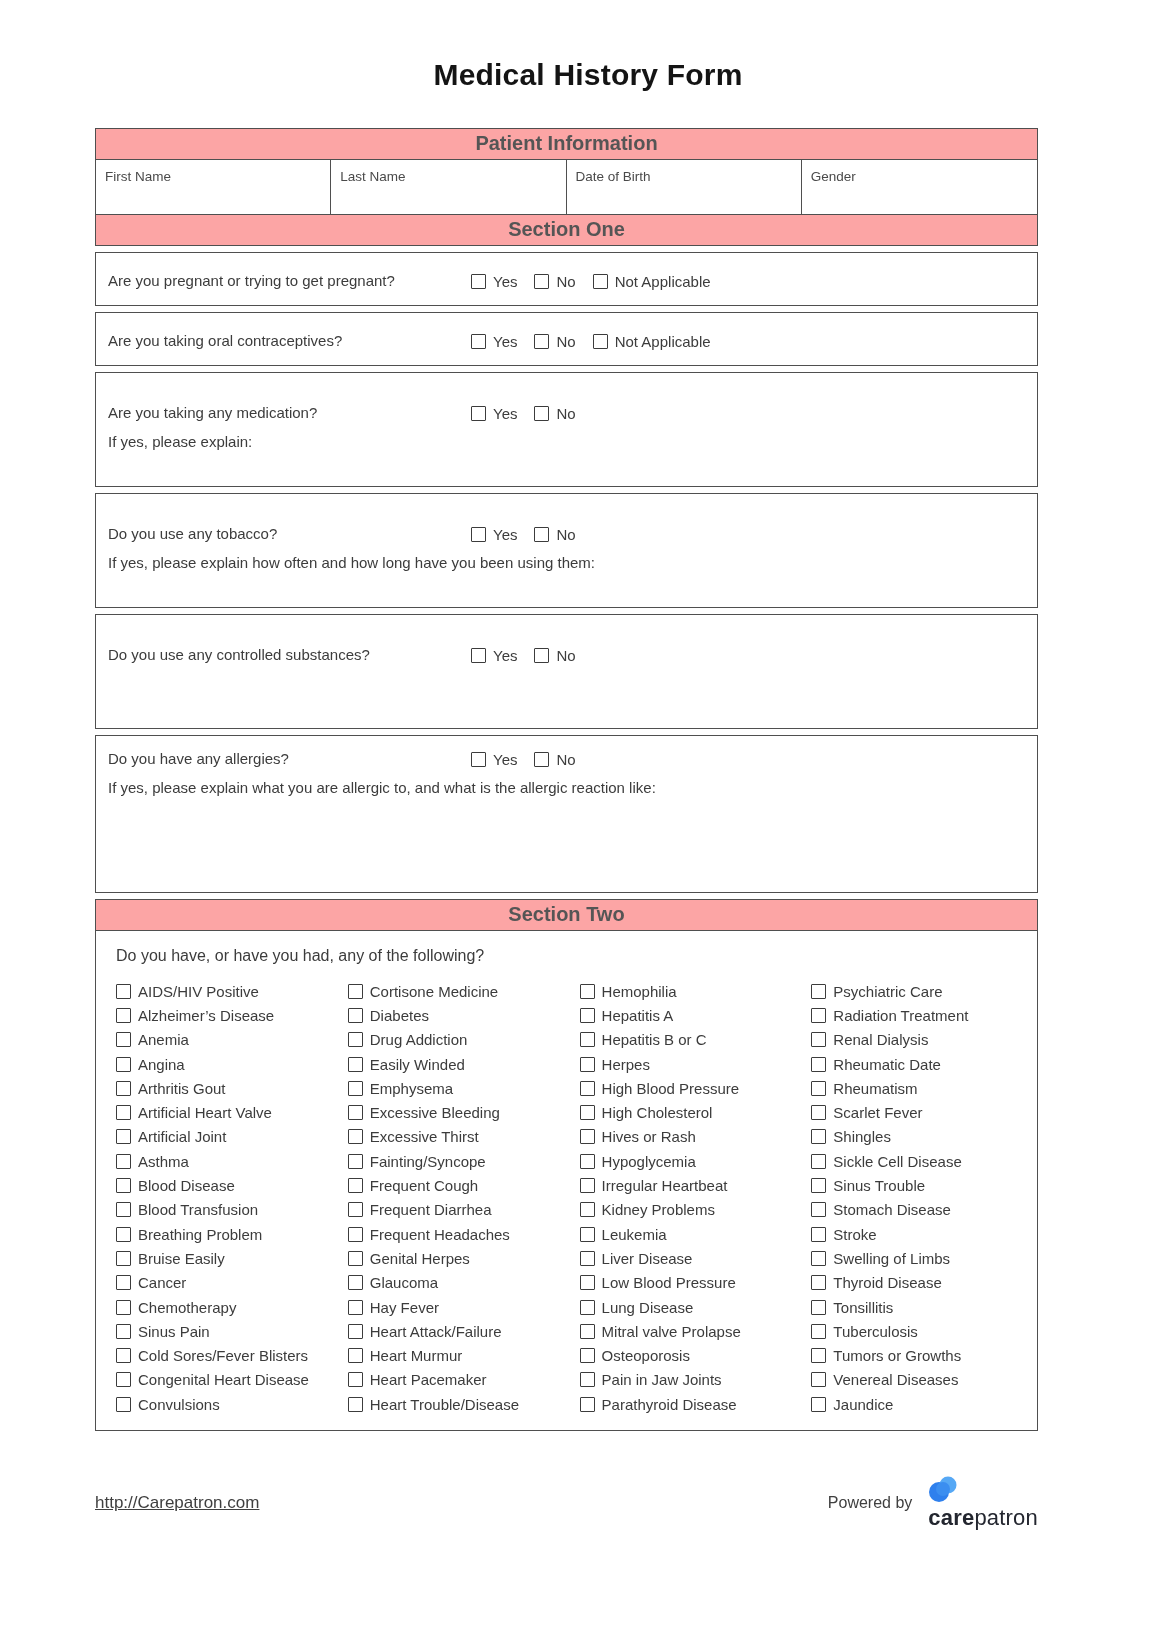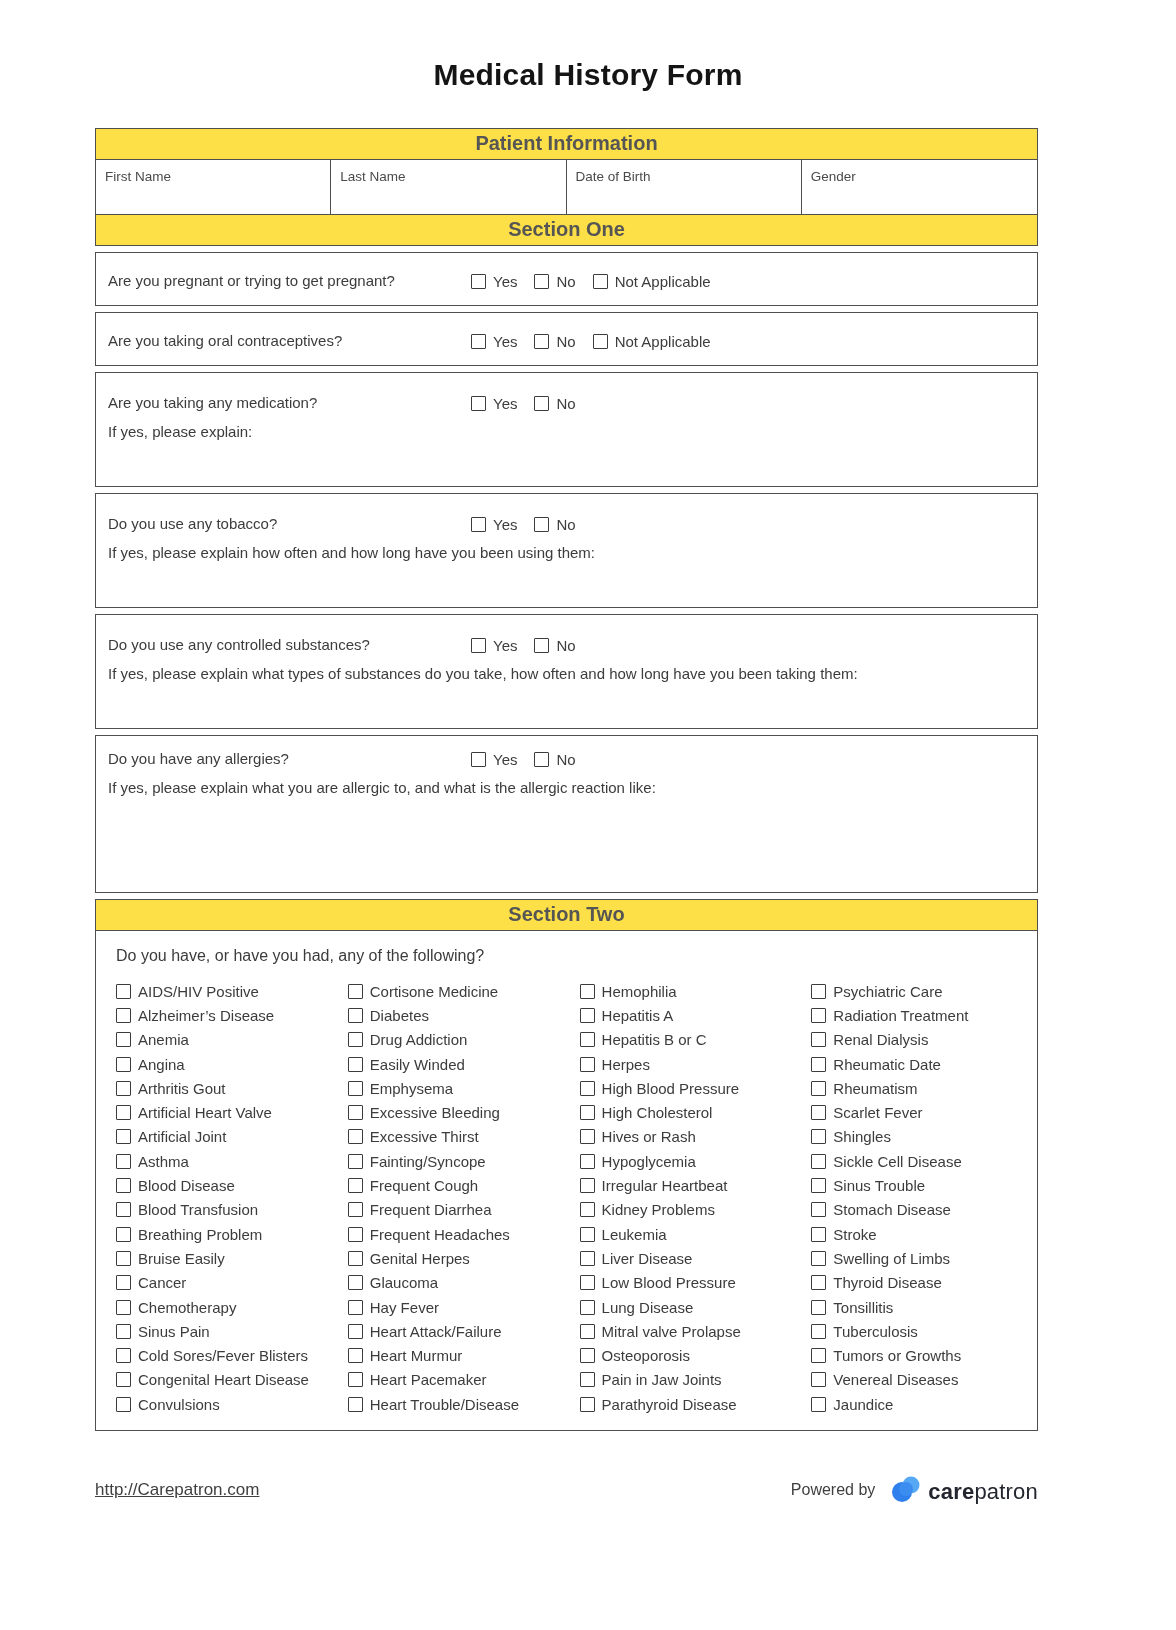--- a/index.html
+++ b/index.html
@@ -6,38 +6,38 @@
   .page{
     width:1176px;height:1630px;background:#ffffff;position:relative;
     font-family:"Liberation Sans","DejaVu Sans",sans-serif;color:#3f3f3f;box-sizing:border-box;
   }
   .title{
     text-align:center;font-size:30px;font-weight:bold;color:#141414;
     padding-top:58px;margin:0 0 36px 0;letter-spacing:0.2px;
   }
   .form{width:943px;margin:0 auto 0 95px;}
   .section-header{
-    background:#fde047;border:1.5px solid #4f4f4f;box-sizing:border-box;
+    background:#fca5a5;border:1.5px solid #4f4f4f;box-sizing:border-box;
     text-align:center;font-weight:bold;font-size:20px;color:#555555;
     padding:3px 0 4px 0;
   }
   .section-header.no-top{border-top:none;}
   .patient-grid{
     display:grid;grid-template-columns:1fr 1fr 1fr 1fr;
     border:1.5px solid #4f4f4f;border-top:none;box-sizing:border-box;height:55px;
   }
   .pcell{border-right:1.5px solid #4f4f4f;padding:7px 9px;box-sizing:border-box;cursor:text;}
   .pcell:last-child{border-right:none;}
   .plabel{font-size:13.5px;color:#4a4a4a;}
   .qbox{
     border:1.5px solid #4f4f4f;box-sizing:border-box;margin-top:6px;
     padding:0 12px;display:flex;flex-direction:column;
   }
   .qbox.single{height:54px;justify-content:center;padding-top:4px;}
-  .qbox.tall{min-height:115px;padding-top:20px;padding-bottom:10px;}
+  .qbox.tall{min-height:115px;padding-top:30px;padding-bottom:10px;}
   .qbox.taller{min-height:158px;padding-top:13px;padding-bottom:10px;}
   .qline{display:flex;align-items:center;}
   .qtext{font-size:15px;color:#3c3c3c;flex:0 0 363px;line-height:1.35;}
   .opts{display:flex;align-items:center;gap:17px;}
   .opt{display:inline-flex;align-items:center;}
   .cb{
     width:13px;height:13px;border:1.6px solid #3c3c3c;background:#ffffff;
     display:inline-block;flex-shrink:0;margin-right:7px;border-radius:1px;box-sizing:content-box;cursor:pointer;
   }
   .optlabel{font-size:15px;color:#3c3c3c;}
@@ -51,21 +51,21 @@
   .checklist-grid{display:grid;grid-template-columns:25.5% 25.5% 25.5% 23.5%;}
   .check-col{display:flex;flex-direction:column;}
   .check-item{display:flex;align-items:center;height:24.3px;}
   .check-label{font-size:15px;color:#3c3c3c;white-space:nowrap;}
   .footer{
     width:943px;margin:44px auto 0 95px;display:flex;justify-content:space-between;align-items:center;
   }
   .footer-link{font-size:17px;color:#3f3f3f;text-decoration:underline;cursor:pointer;}
   .powered{display:flex;align-items:center;}
   .powered-by{font-size:16px;color:#3f3f3f;margin-right:16px;}
-  .brand{display:inline-flex;align-items:flex-end;}
+  .brand{display:inline-flex;align-items:flex-start;flex-direction:column;}
   .brand-icon{width:30px;height:30px;margin-right:7px;}
   .brand-text{font-size:22px;color:#23262f;letter-spacing:0.2px;}
   .b1{font-weight:bold;}
   .b2{font-weight:normal;}
 </style>
 </head>
 <body>
 
 <div class="page">
 
@@ -174,21 +174,20 @@
             <span class="opt">
               <span class="cb"></span>
               <span class="optlabel">Yes</span>
             </span>
             <span class="opt">
               <span class="cb"></span>
               <span class="optlabel">No</span>
             </span>
           </span>
       </div>
-      <div class="followup">If yes, please explain what types of substances do you take, how often and how long have you been taking them:</div>
       <div class="answer-area"></div>
     </div>
 
     <div class="qbox taller">
       <div class="qline">
         <span class="qtext">Do you have any allergies?</span>
         <span class="opts">
             <span class="opt">
               <span class="cb"></span>
               <span class="optlabel">Yes</span>

